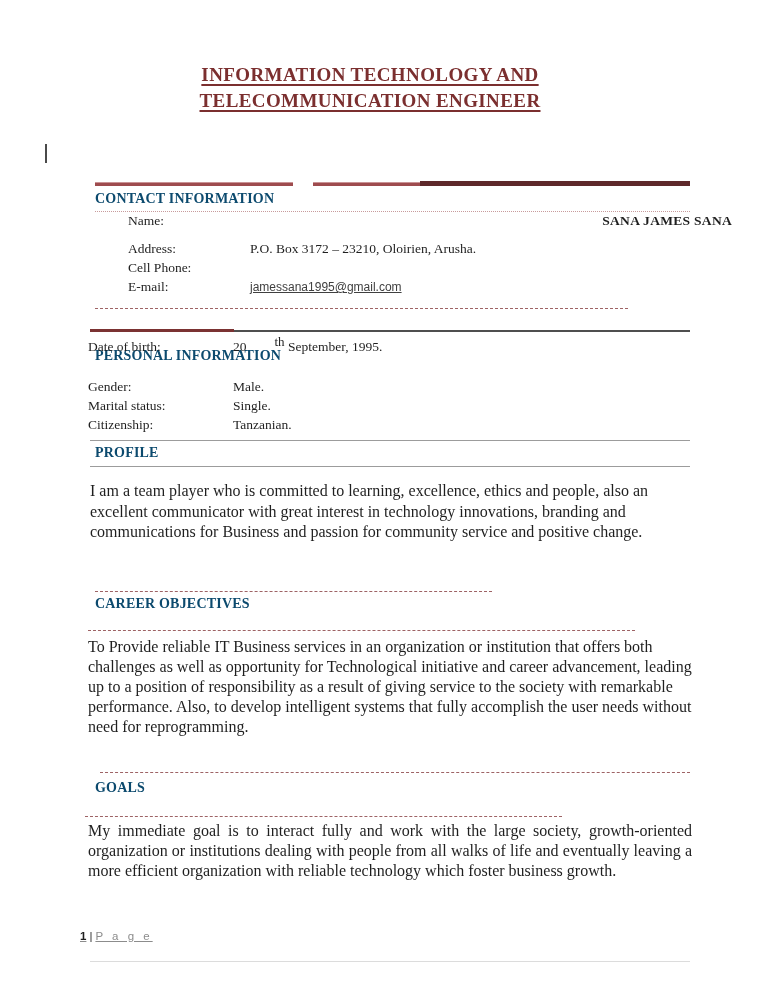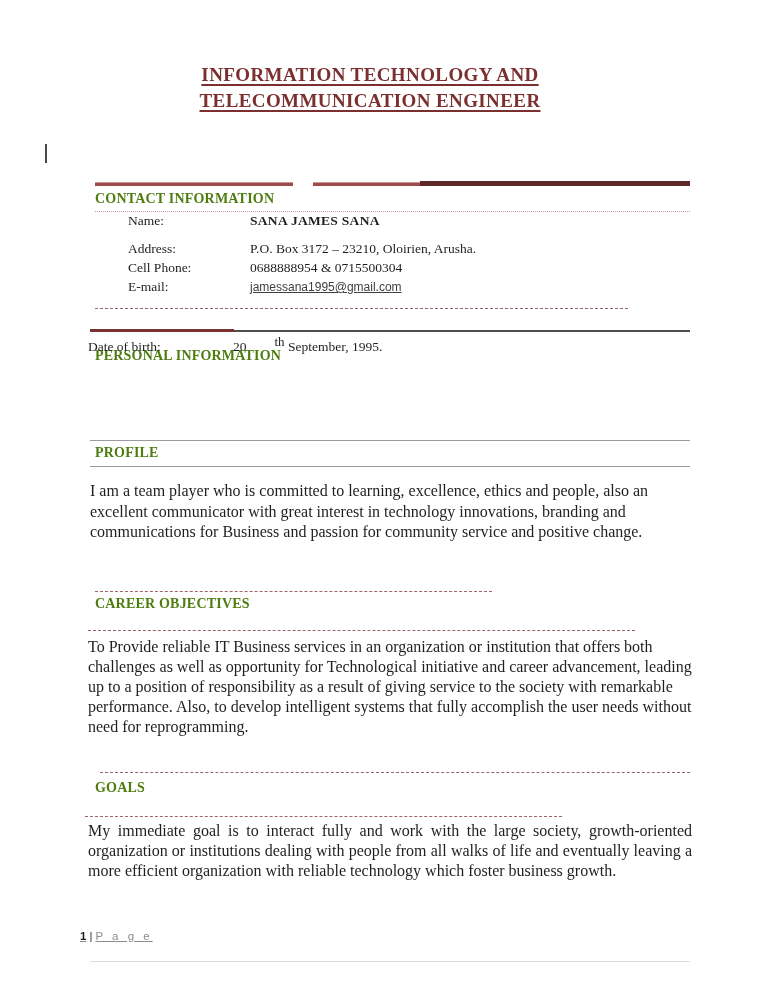--- a/index.html
+++ b/index.html
@@ -33,35 +33,35 @@
   .sep{position:absolute;top:181px;left:95px;width:595px;height:6px;}
   .sep .s1{position:absolute;left:0;top:1px;width:198px;height:4px;
     background:linear-gradient(#c99395 25%,#9e4b4e 25%);}
   .sep .s2{position:absolute;left:218px;top:1px;width:107px;height:4px;
     background:linear-gradient(#c99395 25%,#9e4b4e 25%);}
   .sep .s3{position:absolute;left:325px;top:0;width:270px;height:5px;
     background:#5e292b;}
   
   .sec-heading{
     position:absolute;left:95px;width:595px;
-    font-size:14px;font-weight:bold;color:#4d7c0f;letter-spacing:0.2px;
+    font-size:14px;font-weight:bold;color:#0c4a6e;letter-spacing:0.2px;
   }
   .dotted-under{border-bottom:1px dotted #c89b9c;padding-bottom:4px;}
   .dash-line{position:absolute;height:0;border-top:1px dashed #9e6365;}
   .gray-rule{position:absolute;height:1px;background:#9c9c9c;}
   .maroon-bar{position:absolute;height:3px;background:#7b3232;}
   .dark-bar{position:absolute;height:2px;background:#4f4f4f;}
   
   .kv-block{position:absolute;left:88px;width:604px;font-size:13.5px;}
   .kv-row{display:flex;line-height:19px;}
   .kv-row .k{flex:0 0 122px;}
   .kv-row.wide .k{flex:0 0 145px;}
   .kv-row .v{flex:1;}
   .gap-before{margin-top:9px;}
-  .bold{font-weight:bold;letter-spacing:0.3px;}
+  .bold{font-weight:bold;letter-spacing:0.3px;text-align:right;}
   .email-link{
     font-family:"Liberation Sans","DejaVu Sans",sans-serif;
     color:#404040;text-decoration:underline;
     font-size:12px;
   }
   sup{font-size:13px;vertical-align:super;line-height:0;margin-left:28px;}
   
   .para{
     position:absolute;left:90px;width:600px;
     font-size:16px;line-height:20.5px;
@@ -102,40 +102,53 @@
     <div class="kv-row">
       <span class="k">Name:</span>
       <span class="v bold">SANA JAMES SANA</span>
     </div>
     <div class="kv-row gap-before">
       <span class="k">Address:</span>
       <span class="v">P.O. Box 3172 – 23210, Oloirien, Arusha.</span>
     </div>
     <div class="kv-row">
       <span class="k">Cell Phone:</span>
-      <span class="v">0688888954 &amp; 0715500304</span>
     </div>
     <div class="kv-row">
       <span class="k">E-mail:</span>
       <span class="v"><a class="email-link">jamessana1995@gmail.com</a></span>
     </div>
   </div>
 
   <div class="dash-line" style="top:308px;left:95px;width:533px;"></div>
   <div class="sec-heading" style="top:312px;margin-top:36px;">PERSONAL INFORMATION</div>
   <div class="maroon-bar" style="top:329px;left:90px;width:144px;"></div>
   <div class="dark-bar" style="top:330px;left:234px;width:456px;"></div>
 
   <div class="kv-block" style="top:337px;">
     <div class="kv-row wide">
       <span class="k">Date of birth:</span>
       <span class="v"><span>20</span><sup>th</sup><span> September, 1995.</span></span>
     </div>
   </div>
 
+  <div class="kv-block" style="top:377px;">
+    <div class="kv-row wide">
+      <span class="k">Gender:</span>
+      <span class="v">Male.</span>
+    </div>
+    <div class="kv-row wide">
+      <span class="k">Marital status:</span>
+      <span class="v">Single.</span>
+    </div>
+    <div class="kv-row wide">
+      <span class="k">Citizenship:</span>
+      <span class="v">Tanzanian.</span>
+    </div>
+  </div>
 
   <div class="gray-rule" style="top:440px;left:90px;width:600px;"></div>
   <div class="sec-heading" style="top:445px;">PROFILE</div>
   <div class="gray-rule" style="top:466px;left:90px;width:600px;"></div>
   <div class="para" style="top:481px;">I am a team player who is committed to learning, excellence, ethics and people, also an excellent communicator with great interest in technology innovations, branding and communications for Business and passion for community service and positive change.</div>
 
   <div class="dash-line" style="top:591px;left:95px;width:397px;"></div>
   <div class="sec-heading" style="top:596px;">CAREER OBJECTIVES</div>
   <div class="dash-line" style="top:630px;left:88px;width:547px;"></div>
   <div class="para" style="top:637px;left:88px;width:604px;line-height:20px;">To Provide reliable IT Business services in an organization or institution that offers both challenges as well as opportunity for Technological initiative and career advancement, leading up to a position of responsibility as a result of giving service to the society with remarkable performance. Also, to develop intelligent systems that fully accomplish the user needs without need for reprogramming.</div>

